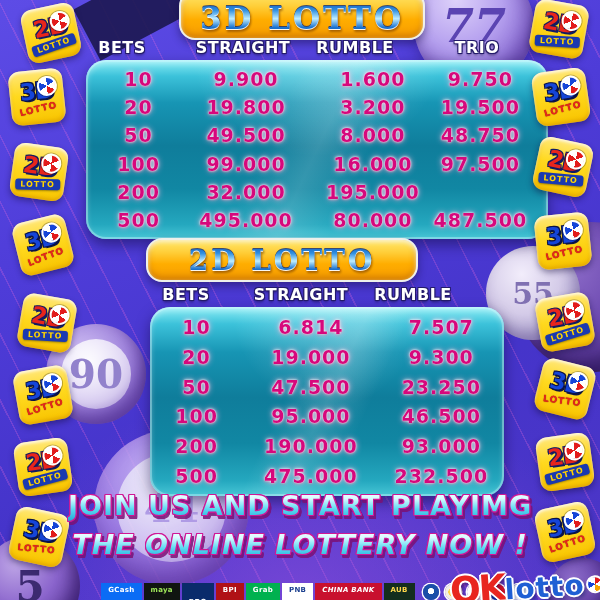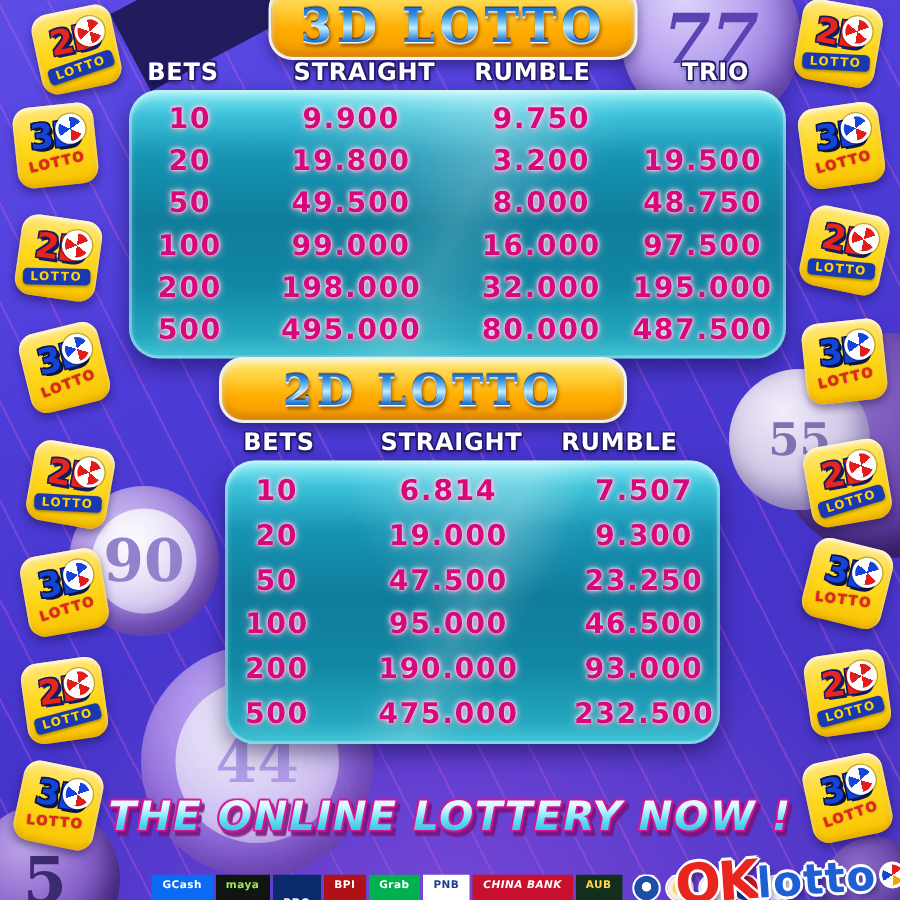--- a/index.html
+++ b/index.html
@@ -45,21 +45,21 @@
   .banner-2d{left:146px;top:238px;width:268px;height:40px;}
   .banner-2d .banner-text{font-size:28px;line-height:42px;}
 
   
   .col-head{position:absolute;z-index:4;transform:translateX(-50%);color:#fff;
     font-weight:800;font-size:16px;letter-spacing:.5px;white-space:nowrap;
     text-shadow:-1px -1px 0 #241b6a,1px -1px 0 #241b6a,-1px 1px 0 #241b6a,1px 1px 0 #241b6a,0 2px 3px rgba(10,5,40,.6);}
 
   
   .panel{position:absolute;z-index:3;border-radius:20px;overflow:hidden;
-    display:flex;flex-direction:column;justify-content:space-around;padding:5px 4px;
+    display:flex;flex-direction:column;justify-content:space-around;padding:5px 16px;
     background:linear-gradient(180deg,#8ceef6 0%,#3cc2da 9%,#1795b4 24%,#0f7d9b 48%,#1187a3 72%,#25a8bf 92%,#47c6d6 100%);
     box-shadow:0 6px 14px rgba(15,8,60,.5), inset 0 0 0 2px rgba(210,250,255,.35), inset 0 3px 6px rgba(255,255,255,.45);}
   .panel::after{content:'';position:absolute;inset:0;pointer-events:none;
     background:linear-gradient(115deg,transparent 40%,rgba(255,255,255,.15) 50%,transparent 60%),
                radial-gradient(ellipse at 50% 0%, rgba(255,255,255,.28), transparent 38%);}
   .panel-3d{left:86px;top:60px;width:430px;height:169px;}
   .panel-2d{left:150px;top:307px;width:322px;height:179px;}
   .t-row{display:grid;align-items:center;position:relative;z-index:1;}
   .panel-3d .t-row{grid-template-columns:17% 33% 26% 24%;}
   .panel-2d .t-row{grid-template-columns:19% 52% 29%;}
@@ -238,20 +238,21 @@
     <span class="banner-text">3D LOTTO</span>
   </div>
   <span class="col-head" style="left:122px;top:38px;">BETS</span>
   <span class="col-head" style="left:243px;top:38px;">STRAIGHT</span>
   <span class="col-head" style="left:355px;top:38px;">RUMBLE</span>
   <span class="col-head" style="left:477px;top:38px;">TRIO</span>
   <div class="panel panel-3d">
       <div class="t-row">
         <span class="cell">10</span>
         <span class="cell">9.900</span>
+        <span class="cell">1.600</span>
         <span class="cell">9.750</span>
       </div>
       <div class="t-row">
         <span class="cell">20</span>
         <span class="cell">19.800</span>
         <span class="cell">3.200</span>
         <span class="cell">19.500</span>
       </div>
       <div class="t-row">
         <span class="cell">50</span>
@@ -260,21 +261,20 @@
         <span class="cell">48.750</span>
       </div>
       <div class="t-row">
         <span class="cell">100</span>
         <span class="cell">99.000</span>
         <span class="cell">16.000</span>
         <span class="cell">97.500</span>
       </div>
       <div class="t-row">
         <span class="cell">200</span>
-        <span class="cell">198.000</span>
         <span class="cell">32.000</span>
         <span class="cell">195.000</span>
       </div>
       <div class="t-row">
         <span class="cell">500</span>
         <span class="cell">495.000</span>
         <span class="cell">80.000</span>
         <span class="cell">487.500</span>
       </div>
     </div>
@@ -311,20 +311,23 @@
         <span class="cell">190.000</span>
         <span class="cell">93.000</span>
       </div>
       <div class="t-row">
         <span class="cell">500</span>
         <span class="cell">475.000</span>
         <span class="cell">232.500</span>
       </div>
     </div>
 
+  <div class="cta cta-1">
+    <span>JOIN US AND START PLAYIMG</span>
+  </div>
   <div class="cta cta-2">
     <span>THE ONLINE LOTTERY NOW !</span>
   </div>
 
   <div class="footer-bar">
     <div class="pay-tiles">
         <div class="pay-tile">
           <span class="cell">GCash</span>
         </div>
         <div class="pay-tile">

